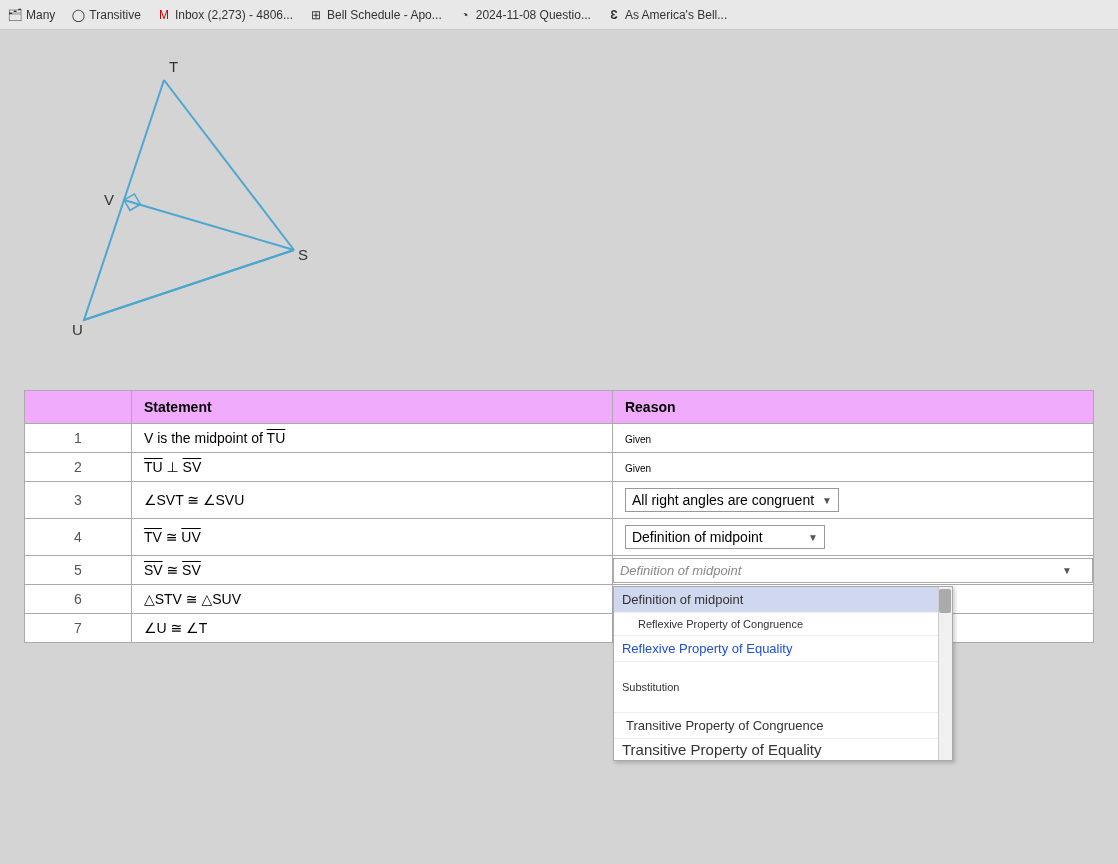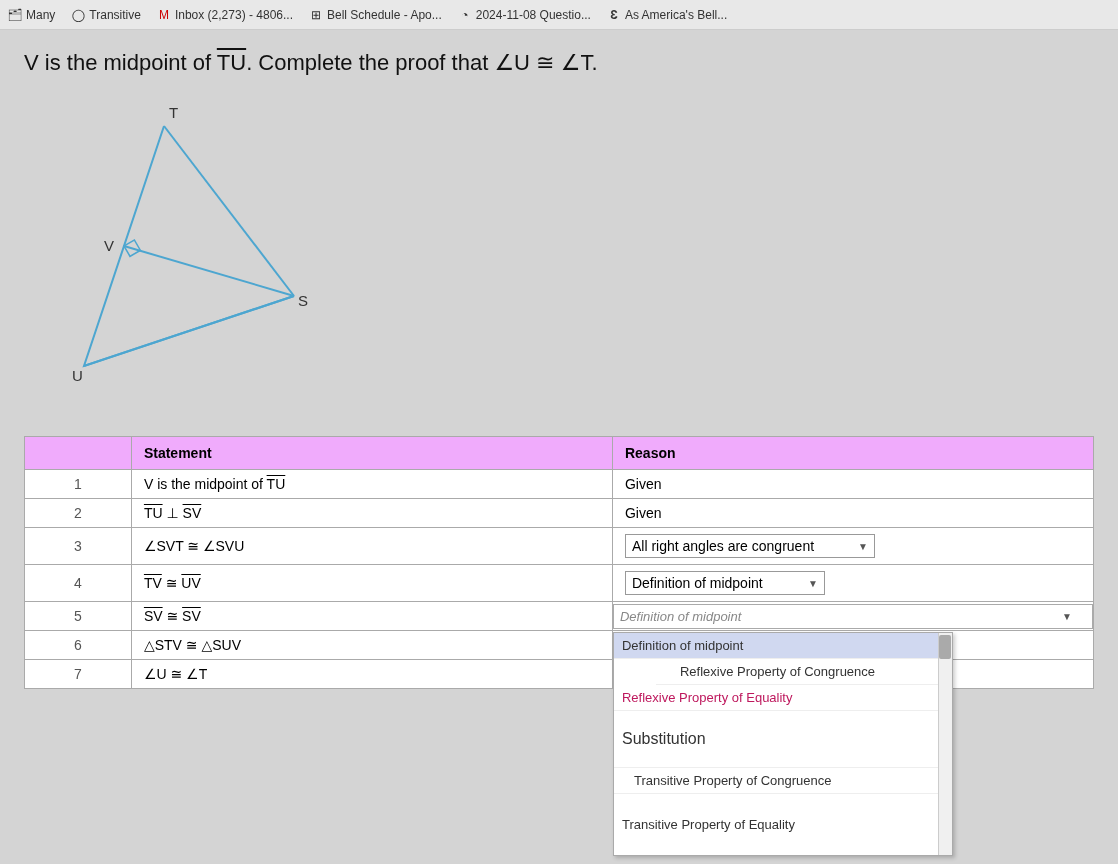--- a/index.html
+++ b/index.html
@@ -130,33 +130,32 @@
       box-shadow: 2px 2px 4px rgba(0,0,0,0.2);
     }
     .dropdown-list .dropdown-item {
       padding: 5px 8px;
       font-size: 13px;
       cursor: pointer;
       border-bottom: none;
     }
 
     .row-reason-plain {
-      font-size: 14px;
+      font-size: 10px;
     }
     .dropdown-trigger {
       display: flex;
       align-items: center;
       justify-content: space-between;
       border: 1px solid #999;
       padding: 3px 6px;
       background: white;
       cursor: pointer;
       font-size: 14px;
       min-width: 200px;
-      gap: 36px;
     }
     .dropdown-trigger .arrow {
       font-size: 10px;
       color: #555;
       margin-left: 8px;
     }
   </style>
 </head>
 <body>
 
@@ -182,23 +181,20 @@
     <span>2024-11-08 Questio...</span>
   </div>
   <div class="tab-item">
     <span class="icon" style="font-weight:bold;">Ɛ</span>
     <span>As America's Bell...</span>
   </div>
 </div>
 
 <div class="main-content">
 
-  <div class="problem-statement">
-    V is the midpoint of <span class="overline">TU</span>. Complete the proof that ∠U ≅ ∠T.
-  </div>
 
   <div class="diagram-container">
     <svg width="300" height="300">
 
       <polyline points="140,30 60,270 270,200" fill="none" stroke="#4da6d0" stroke-width="2"></polyline>
       <line x1="60" y1="270" x2="270" y2="200" stroke="#4da6d0" stroke-width="2"></line>
       <line x1="140" y1="30" x2="270" y2="200" stroke="#4da6d0" stroke-width="2"></line>
 
       <line x1="100" y1="150" x2="270" y2="200" stroke="#4da6d0" stroke-width="2"></line>
 
@@ -275,25 +271,25 @@
           <span class="overline">SV</span> ≅ <span class="overline">SV</span>
         </td>
         <td style="padding:0; position:relative;">
           <div class="dropdown-open-container">
             <div class="dropdown-selected">
               <span style="color:#888; font-style:italic; font-size:13px;">Definition of midpoint</span>
               <span style="font-size:10px; color:#555;">▼</span>
             </div>
             <div class="dropdown-list" style="position:absolute; top:28px; left:0; width:340px; background:white; border:1px solid #aaa; z-index:200; overflow:hidden;">
               <div class="dropdown-item" style="padding:5px 8px; font-size:13px; background:#d0d8f0; color:#333; border-bottom:1px solid #eee;">Definition of midpoint</div>
-              <div class="dropdown-item" style="padding:5px 24px; font-size:13px; border-bottom:1px solid #eee; color:#333;margin-left:42px;">Reflexive Property of Congruence</div>
-              <div class="dropdown-item" style="padding:5px 8px; font-size:13px; border-bottom:1px solid #eee; color:#be185d;">Reflexive Property of Equality</div>
-              <div class="dropdown-item" style="padding:19px 8px; font-size:16px; border-bottom:1px solid #eee; color:#333;">Substitution</div>
-              <div class="dropdown-item" style="padding:5px 20px; font-size:13px; border-bottom:1px solid #eee; color:#333;">Transitive Property of Congruence</div>
-              <div class="dropdown-item" style="padding:23px 8px; font-size:13px; color:#333;">Transitive Property of Equality</div>
+              <div class="dropdown-item" style="padding:5px 24px; font-size:11px; border-bottom:1px solid #eee; color:#333;">Reflexive Property of Congruence</div>
+              <div class="dropdown-item" style="padding:5px 8px; font-size:13px; border-bottom:1px solid #eee; color:#1d4ed8;">Reflexive Property of Equality</div>
+              <div class="dropdown-item" style="padding:19px 8px; font-size:11px; border-bottom:1px solid #eee; color:#333;">Substitution</div>
+              <div class="dropdown-item" style="padding:5px 12px; font-size:13px; border-bottom:1px solid #eee; color:#333;">Transitive Property of Congruence</div>
+              <div class="dropdown-item" style="padding:2px 8px; font-size:15px; color:#333;">Transitive Property of Equality</div>
               <div style="position:absolute; right:0; top:0; width:14px; height:100%; background:#f0f0f0; border-left:1px solid #ccc;">
                 <div style="width:12px; height:24px; background:#aaa; border-radius:2px; margin: 2px auto;"></div>
               </div>
             </div>
           </div>
         </td>
       </tr>
 
       <tr>
         <td>6</td>

